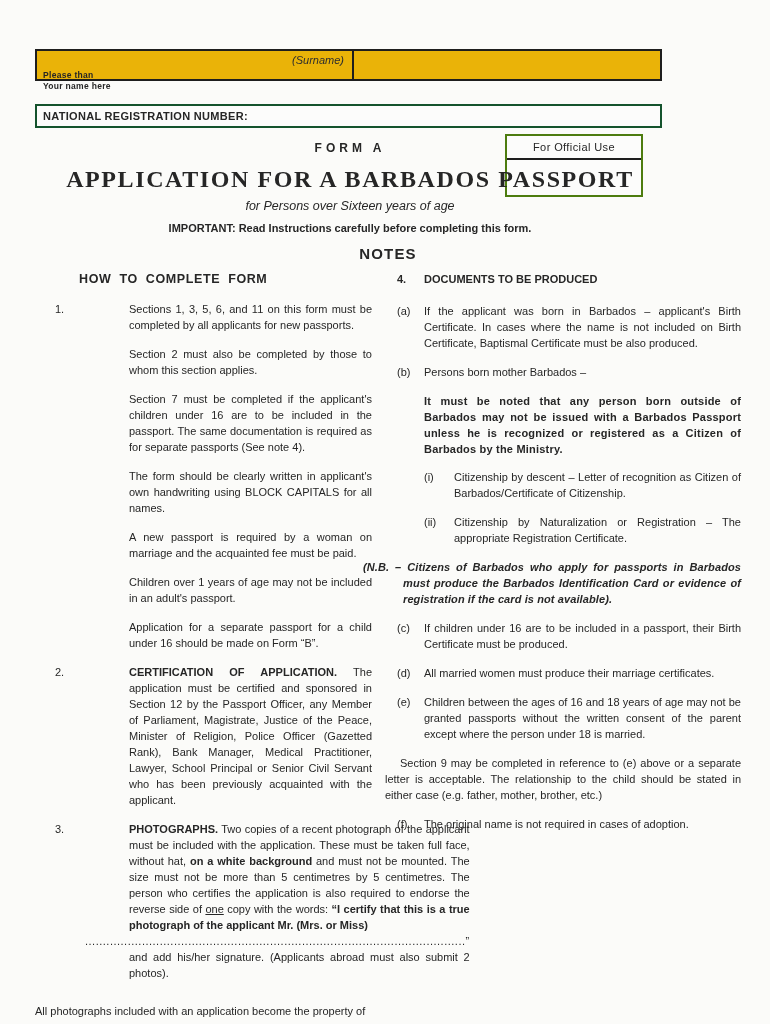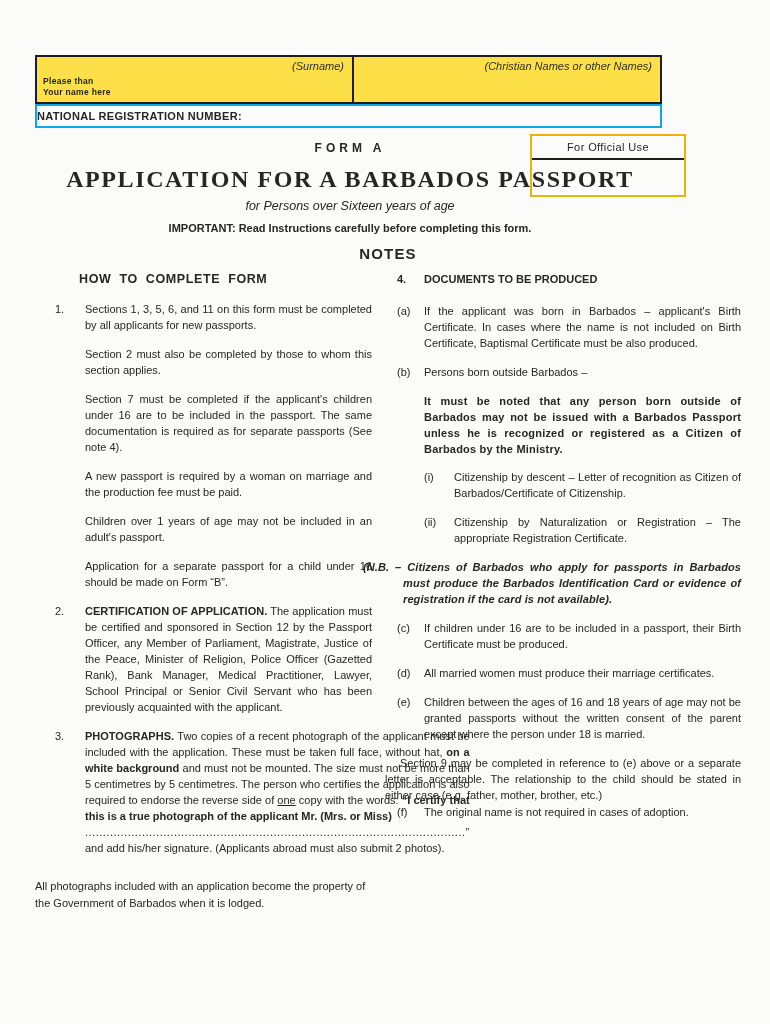--- a/index.html
+++ b/index.html
@@ -8,45 +8,45 @@
     background:#fbfbf9;
     font-family:"Liberation Sans","DejaVu Sans",sans-serif;
     color:#262626;
     position:relative;
     overflow:hidden;
   }
   .page { position:absolute; inset:0; }
 
   
   .namebox {
-    position:absolute; left:35px; top:55px; width:627px; height:49px;
-    border:2px solid #1e1e1e; display:flex; background:#fde047;
+    position:absolute; left:35px; top:49px; width:627px; height:32px;
+    border:2px solid #1e1e1e; display:flex; background:#eab308;
   }
   .nb-left { width:317px; border-right:2px solid #1e1e1e; position:relative; }
   .nb-right { flex:1; position:relative; }
   .cell-label {
     position:absolute; top:3px; right:8px;
     font-style:italic; font-size:11px; color:#2e2e2e; white-space:nowrap;
   }
   .please {
     position:absolute; left:6px; top:19px;
     font-size:8.5px; font-weight:bold; line-height:11px; letter-spacing:0.3px;
   }
 
   .nrnbar {
     position:absolute; left:35px; top:104px; width:627px; height:24px;
-    border:2px solid #0ea5e9; background:#fcfcfb;
-    display:flex; align-items:center; 
+    border:2px solid #14532d; background:#fcfcfb;
+    display:flex; align-items:center; padding-left:6px;
     font-weight:bold; font-size:11px; letter-spacing:0.3px;
   }
 
   
   .official {
-    position:absolute; left:530px; top:134px; width:156px;
-    border:2px solid #eab308; background:#fcfcfb;
+    position:absolute; left:505px; top:134px; width:138px;
+    border:2px solid #4d7c0f; background:#fcfcfb;
   }
   .off-head {
     height:24px; border-bottom:2px solid #1e1e1e;
     display:flex; align-items:center; justify-content:center;
     font-size:11px; letter-spacing:0.4px;
   }
   .off-body { height:35px; }
 
   
   .headerblock { position:absolute; left:35px; top:141px; width:630px; text-align:center; }
@@ -72,21 +72,21 @@
   .col-right { width:352px; margin-left:17px; }
 
   .h-left {
     font-weight:bold; font-size:12.5px; letter-spacing:0.6px; word-spacing:4px;
     margin-bottom:14px;
     padding-left:44px;
   }
   .item { display:flex; }
   .num  { flex:none; width:30px; margin-left:20px; }
   .ibody { flex:1; }
-  .p { text-align:justify; margin-bottom:13px; }
+  .p { text-align:justify; margin-bottom:13px;margin-left:44px; }
   .bd { font-weight:bold; }
   .it { font-style:italic; }
   .ul { text-decoration:underline; }
   .dots { overflow:hidden; white-space:nowrap; letter-spacing:0.5px; }
   .left-footer { margin-top:9px; line-height:17px; }
 
   .h-right { display:flex; font-weight:bold; font-size:11px; margin-bottom:16px; }
   .rnum { flex:none; width:27px; margin-left:8px; }
   .ritem { display:flex; margin-bottom:13px; }
   .rmark { flex:none; width:27px; margin-left:8px; }
@@ -96,38 +96,35 @@
     margin-bottom:12px; letter-spacing:0.2px;
   }
   .subitem { display:flex; margin-left:35px; margin-bottom:13px; }
   .smark { flex:none; width:30px; }
   .sbody { flex:1; text-align:justify; }
   .nb {
     font-weight:bold; font-style:italic; text-align:justify;
     margin-left:-26px; padding-left:40px; text-indent:-40px;
     margin-bottom:13px; letter-spacing:0.1px;
   }
-  .sec9 { text-align:justify; margin-left:-4px; text-indent:15px; margin-bottom:1px; }
+  .sec9 { text-align:justify; margin-left:-4px; text-indent:15px; margin-bottom:13px; }
 </style>
 </head>
 <body>
 
 <div class="page">
 
   <div class="namebox">
     <div class="nb-left">
       <span class="cell-label">(Surname)</span>
       <span class="please">
         <span>Please than</span><br>
         <span>Your name here</span>
       </span>
     </div>
-    <div class="nb-right">
-      <span class="cell-label">(Christian Names or other Names)</span>
-    </div>
   </div>
 
   <div class="nrnbar">
     <span>NATIONAL REGISTRATION NUMBER:</span>
   </div>
 
   <div class="official">
     <div class="off-head">For Official Use</div>
     <div class="off-body"></div>
   </div>
@@ -144,21 +141,22 @@
 
     <div class="col-left">
       <div class="h-left">HOW TO COMPLETE FORM</div>
 
       <div class="item">
         <div class="num">1.</div>
         <div class="ibody">
           <div class="p">Sections 1, 3, 5, 6, and 11 on this form must be completed by all applicants for new passports.</div>
           <div class="p">Section 2 must also be completed by those to whom this section applies.</div>
           <div class="p">Section 7 must be completed if the applicant's children under 16 are to be included in the passport.  The same documentation is required as for separate passports (See note 4).</div>
-          <div class="p">A new passport is required by a woman on marriage and the production fee must be paid.</div>
+          <div class="p">The form should be clearly written in applicant's own handwriting using BLOCK CAPITALS for all names.</div>
+          <div class="p">A new passport is required by a woman on marriage and the acquainted fee must be paid.</div>
           <div class="p">Children over 1 years of age may not be included in an adult's passport.</div>
           <div class="p">Application for a separate passport for a child under 16 should be made on Form “B”.</div>
         </div>
       </div>
 
       <div class="item">
         <div class="num">2.</div>
         <div class="ibody">
           <div class="p"><span class="bd">CERTIFICATION OF APPLICATION.</span><span>  The application must be certified and sponsored in Section 12 by the Passport Officer, any Member of Parliament, Magistrate, Justice of the Peace, Minister of Religion, Police Officer (Gazetted Rank), Bank Manager, Medical Practitioner, Lawyer, School Principal or Senior Civil Servant who has been previously acquainted with the applicant.</span></div>
         </div>
@@ -182,21 +180,21 @@
         <div>DOCUMENTS TO BE PRODUCED</div>
       </div>
 
       <div class="ritem">
         <div class="rmark">(a)</div>
         <div class="rbody">If the applicant was born in Barbados – applicant's Birth Certificate.  In cases where the name is not included on Birth Certificate, Baptismal Certificate must be also produced.</div>
       </div>
 
       <div class="ritem">
         <div class="rmark">(b)</div>
-        <div class="rbody">Persons born outside Barbados –</div>
+        <div class="rbody">Persons born mother Barbados –</div>
       </div>
 
       <div class="boldpara">It must be noted that any person born outside of Barbados may not be issued with a Barbados Passport unless he is recognized or registered as a Citizen of Barbados by the Ministry.</div>
 
       <div class="subitem">
         <div class="smark">(i)</div>
         <div class="sbody">Citizenship by descent – Letter of recognition as Citizen of Barbados/Certificate of Citizenship.</div>
       </div>
 
       <div class="subitem">

